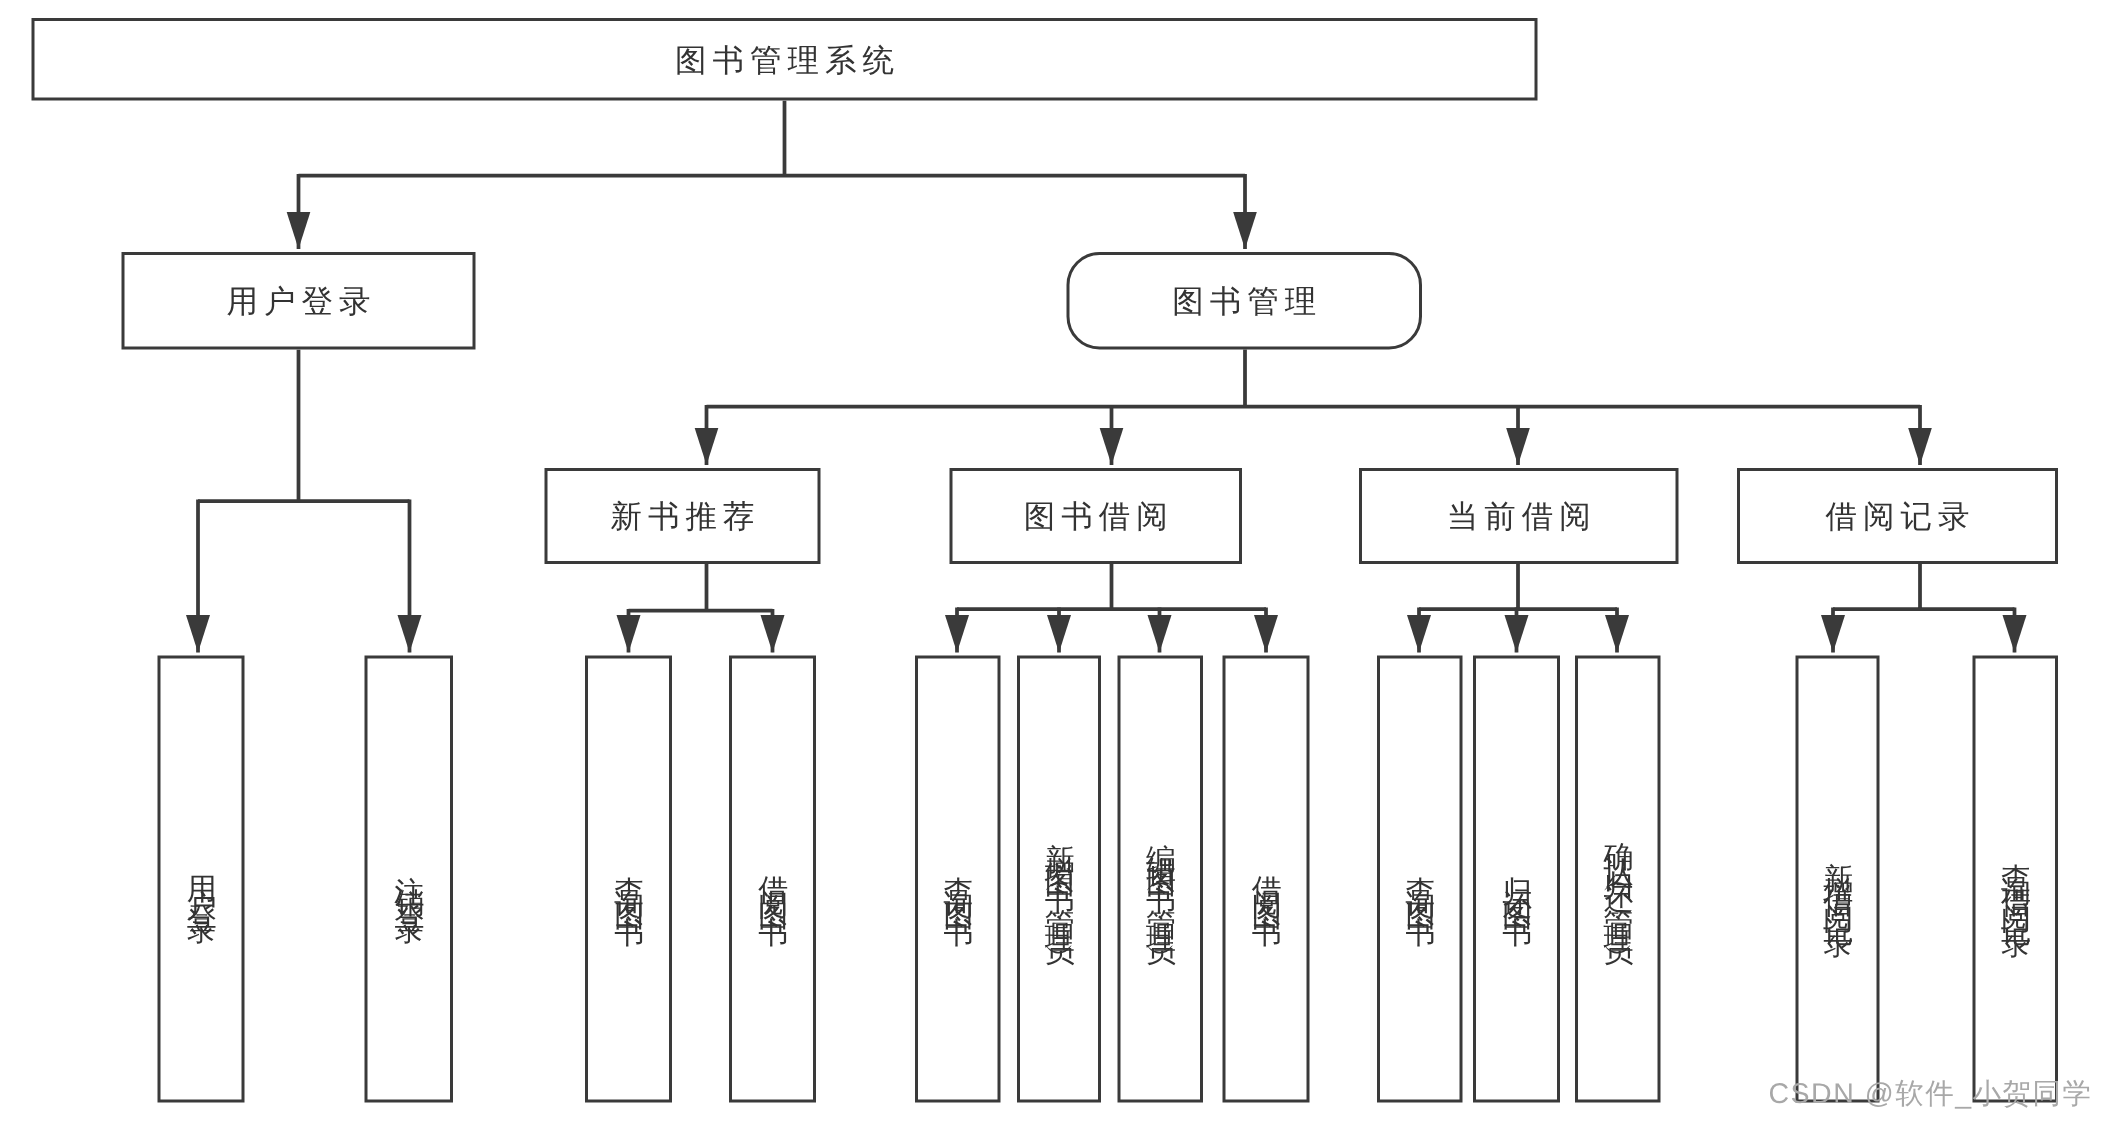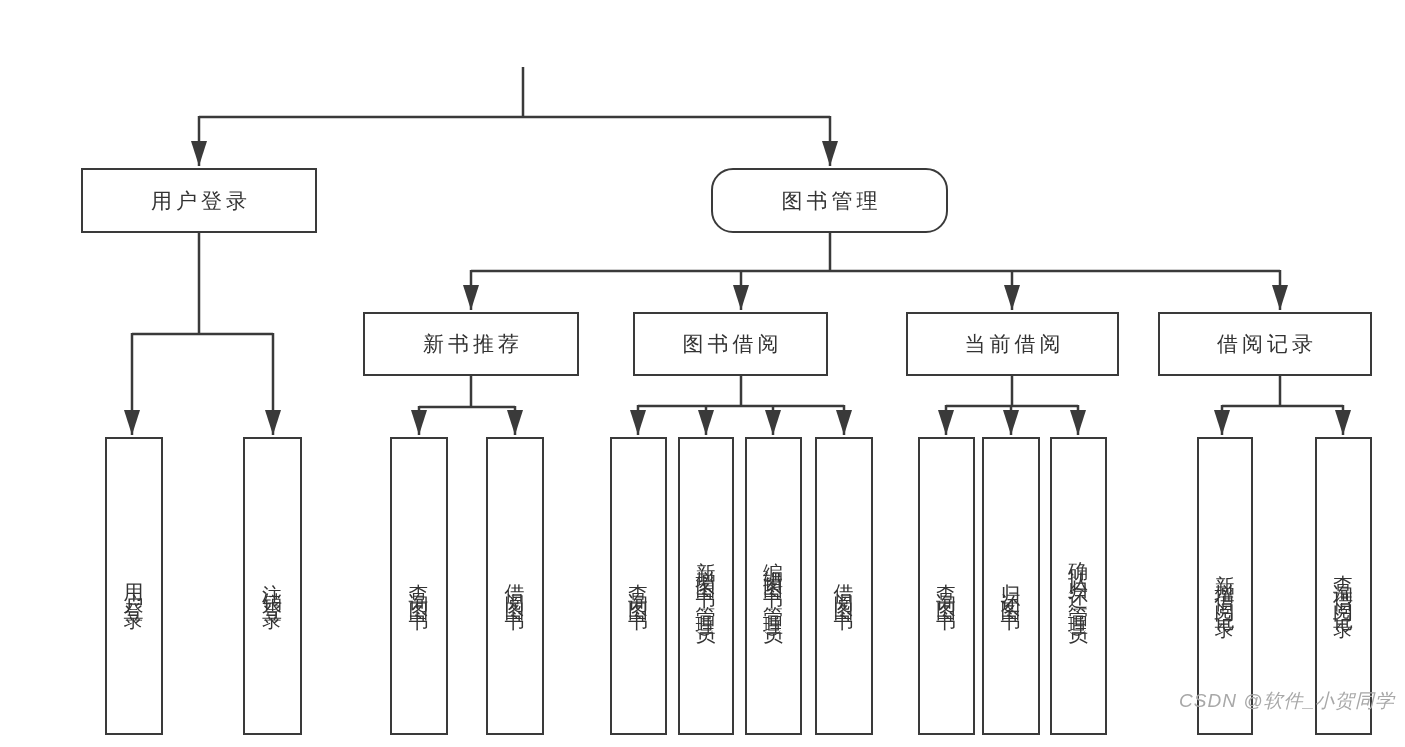--- a/index.html
+++ b/index.html
@@ -33,26 +33,25 @@
     letter-spacing:9px;
     text-indent:0;
     line-height:1;
   }
   .root-box{left:21px;top:12px;width:1004px;height:55px;}
   .lvl2{height:65px;top:168px;}
   .lvl3{height:64px;top:312px;}
   .leaf{top:437px;height:298px;}
   .watermark{
     position:absolute;
-    top:688px;right:10px;
+    top:716px;right:10px;
     font-size:19px;
     color:#a8a8a8;
     letter-spacing:1px;
     white-space:nowrap;
-    font-style:italic;
   }
 </style>
 </head>
 <body>
 
 <div class="canvas">
 
   <svg class="wires" viewBox="0 0 1405 747" xmlns="http://www.w3.org/2000/svg">
     <defs>
       <marker id="ah" viewBox="0 0 18 26" refX="9" refY="25" markerWidth="18" markerHeight="26" markerUnits="userSpaceOnUse" orient="0">
@@ -96,29 +95,32 @@
         <line x1="1078" y1="405" x2="1078" y2="435" marker-end="url(#ah)"></line>
       </g>
       <g>
         <path d="M1280 376 V406 M1222 406 H1343"></path>
         <line x1="1222" y1="405" x2="1222" y2="435" marker-end="url(#ah)"></line>
         <line x1="1343" y1="405" x2="1343" y2="435" marker-end="url(#ah)"></line>
       </g>
     </g>
   </svg>
 
+  <div class="node root-box">
+    <span class="lbl">图书管理系统</span>
+  </div>
 
   <div class="node lvl2" style="left:81px;width:236px;">
     <span class="lbl">用户登录</span>
   </div>
   <div class="node lvl2" style="left:711px;width:237px;border-radius:22px;">
     <span class="lbl">图书管理</span>
   </div>
 
-  <div class="node lvl3" style="left:363px;width:216px;">
+  <div class="node lvl3" style="left:363px;width:184px;">
     <span class="lbl">新书推荐</span>
   </div>
   <div class="node lvl3" style="left:633px;width:195px;">
     <span class="lbl">图书借阅</span>
   </div>
   <div class="node lvl3" style="left:906px;width:213px;">
     <span class="lbl">当前借阅</span>
   </div>
   <div class="node lvl3" style="left:1158px;width:214px;">
     <span class="lbl">借阅记录</span>

